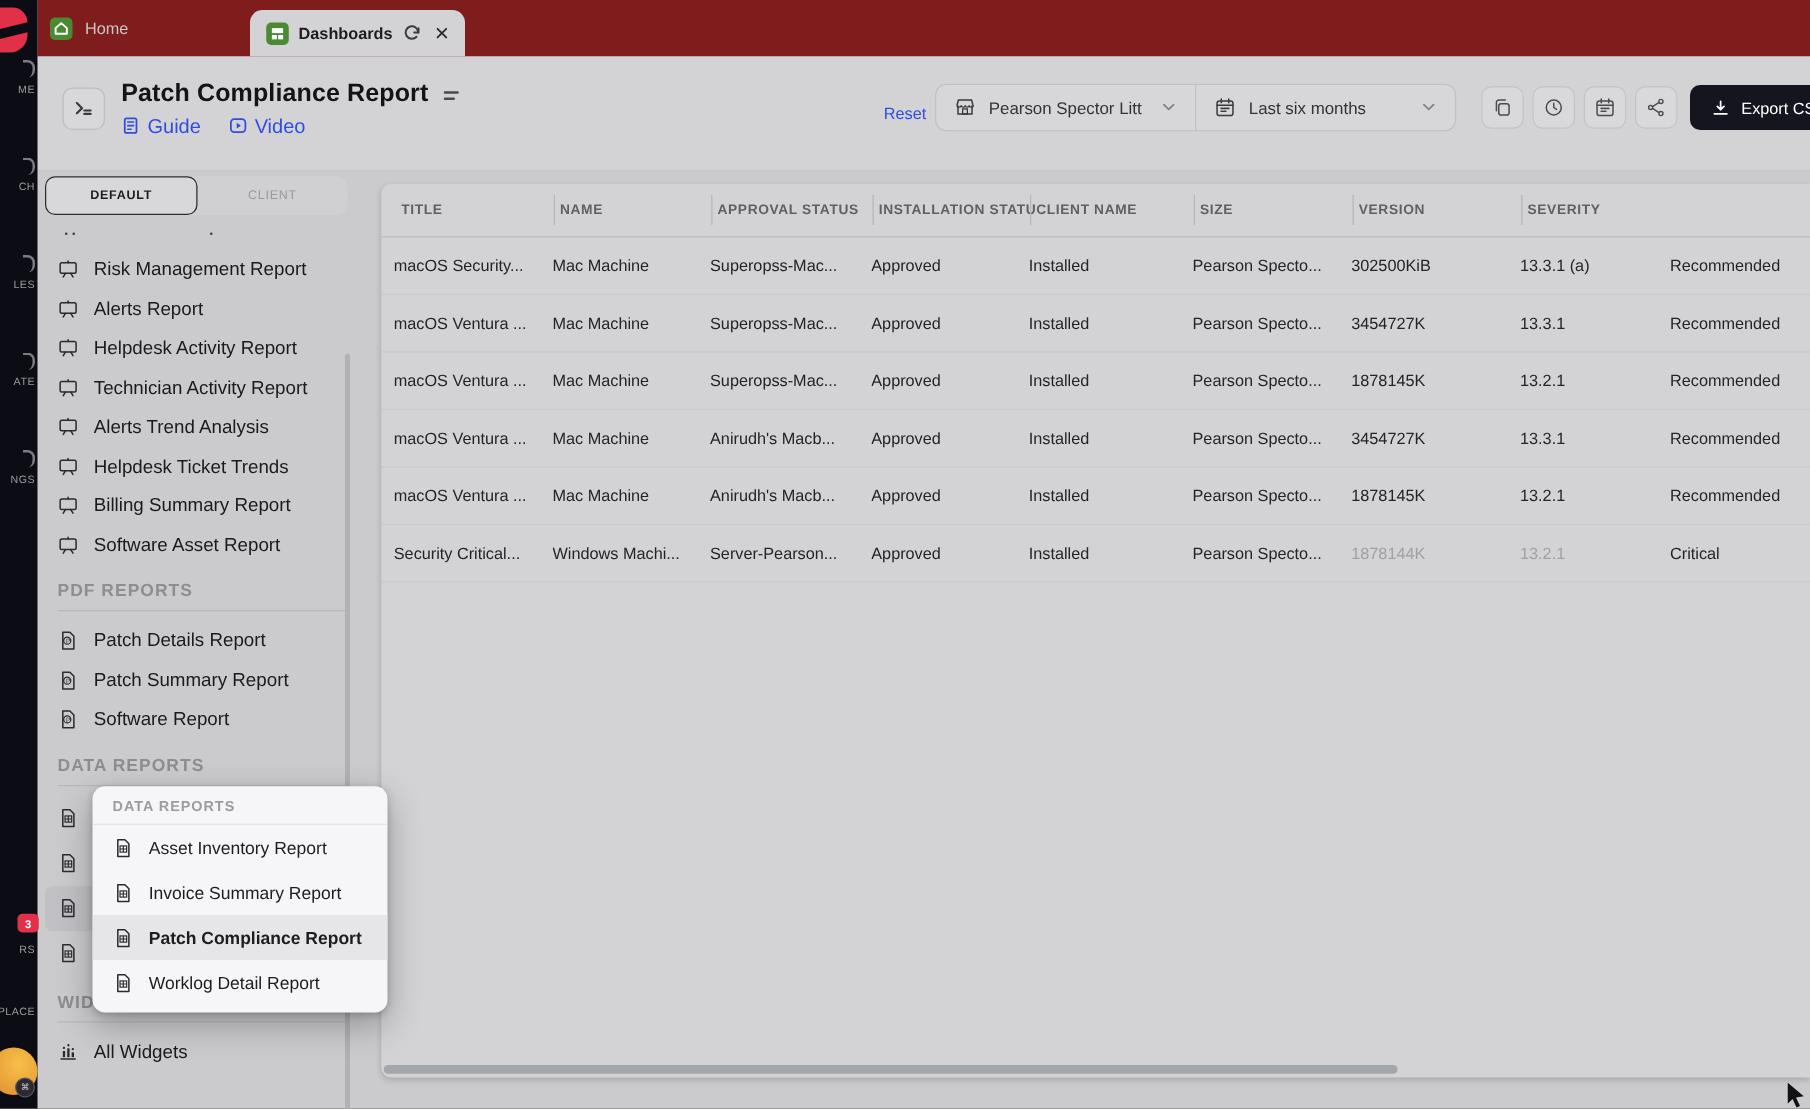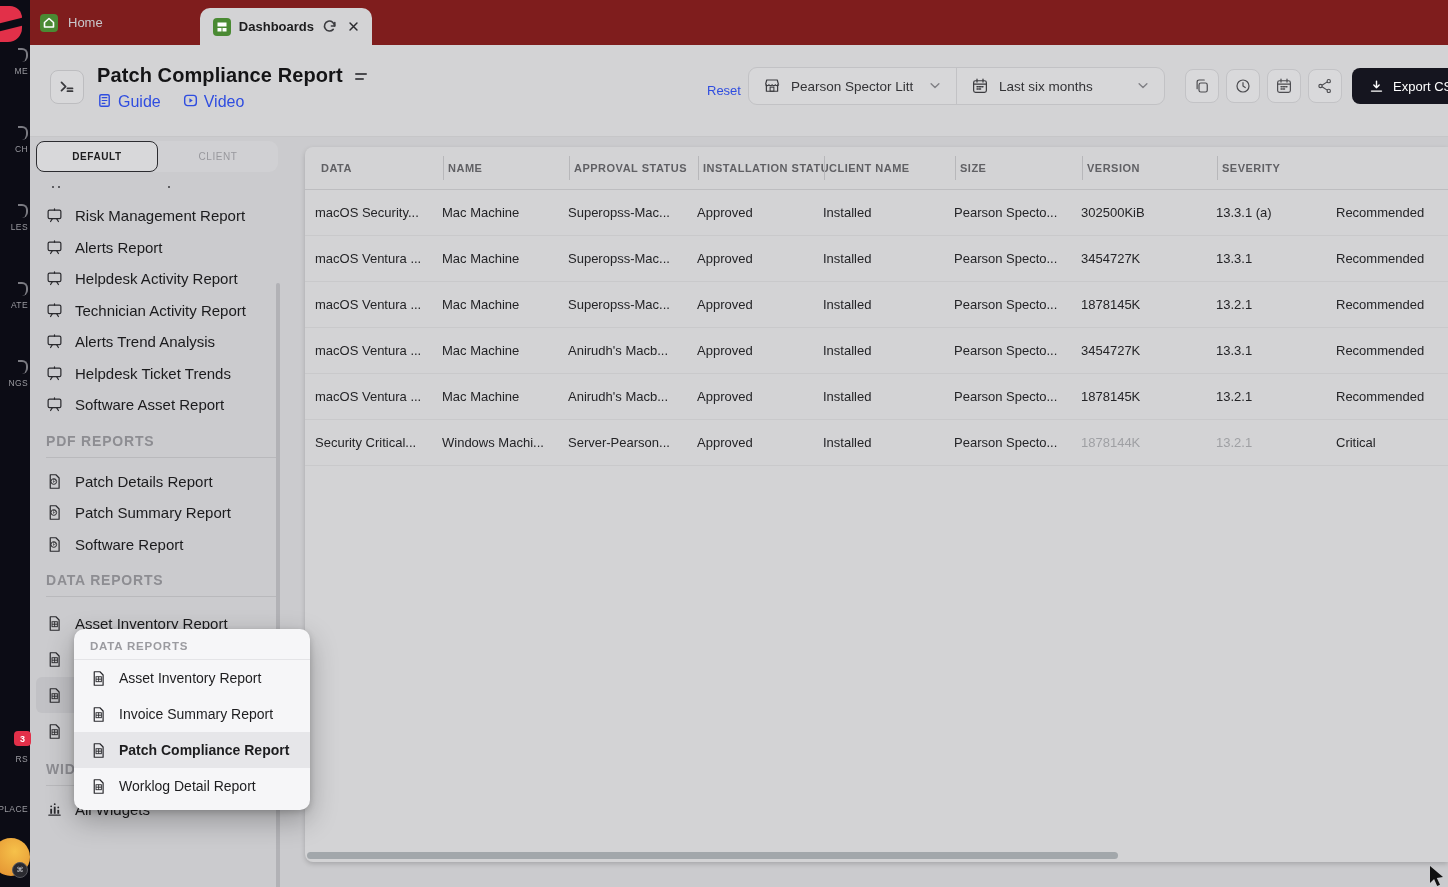--- a/index.html
+++ b/index.html
@@ -400,20 +400,28 @@
             </svg>
           </span>
           <span>Helpdesk Ticket Trends</span>
         </div>
       <div class="side-item">
           <span class="s-ic">
             <svg width="17" height="17" viewBox="0 0 24 24">
               <use href="#i-board"></use>
             </svg>
           </span>
+          <span>Billing Summary Report</span>
+        </div>
+      <div class="side-item">
+          <span class="s-ic">
+            <svg width="17" height="17" viewBox="0 0 24 24">
+              <use href="#i-board"></use>
+            </svg>
+          </span>
           <span>Software Asset Report</span>
         </div>
 
       <div class="side-section">PDF REPORTS</div>
       <hr class="side-hr">
 
       <div class="side-item">
           <span class="s-ic">
             <svg width="17" height="17" viewBox="0 0 24 24">
               <use href="#i-pdfdoc"></use>
@@ -520,21 +528,21 @@
             <svg width="17" height="17" viewBox="0 0 24 24">
               <use href="#i-datadoc"></use>
             </svg>
           </span>
           <span>Worklog Detail Report</span>
         </div>
     </div>
 
     <div class="table-card">
       <div class="tbl-grid tbl-head">
-        <div class="th">DATA</div>
+        <div class="th">TITLE</div>
         <div class="th">NAME</div>
         <div class="th">APPROVAL STATUS</div>
         <div class="th">INSTALLATION STATU</div>
         <div class="th">CLIENT NAME</div>
         <div class="th">SIZE</div>
         <div class="th">VERSION</div>
         <div class="th">SEVERITY</div>
       </div>
 
       <div class="tbl-grid tbl-row">

